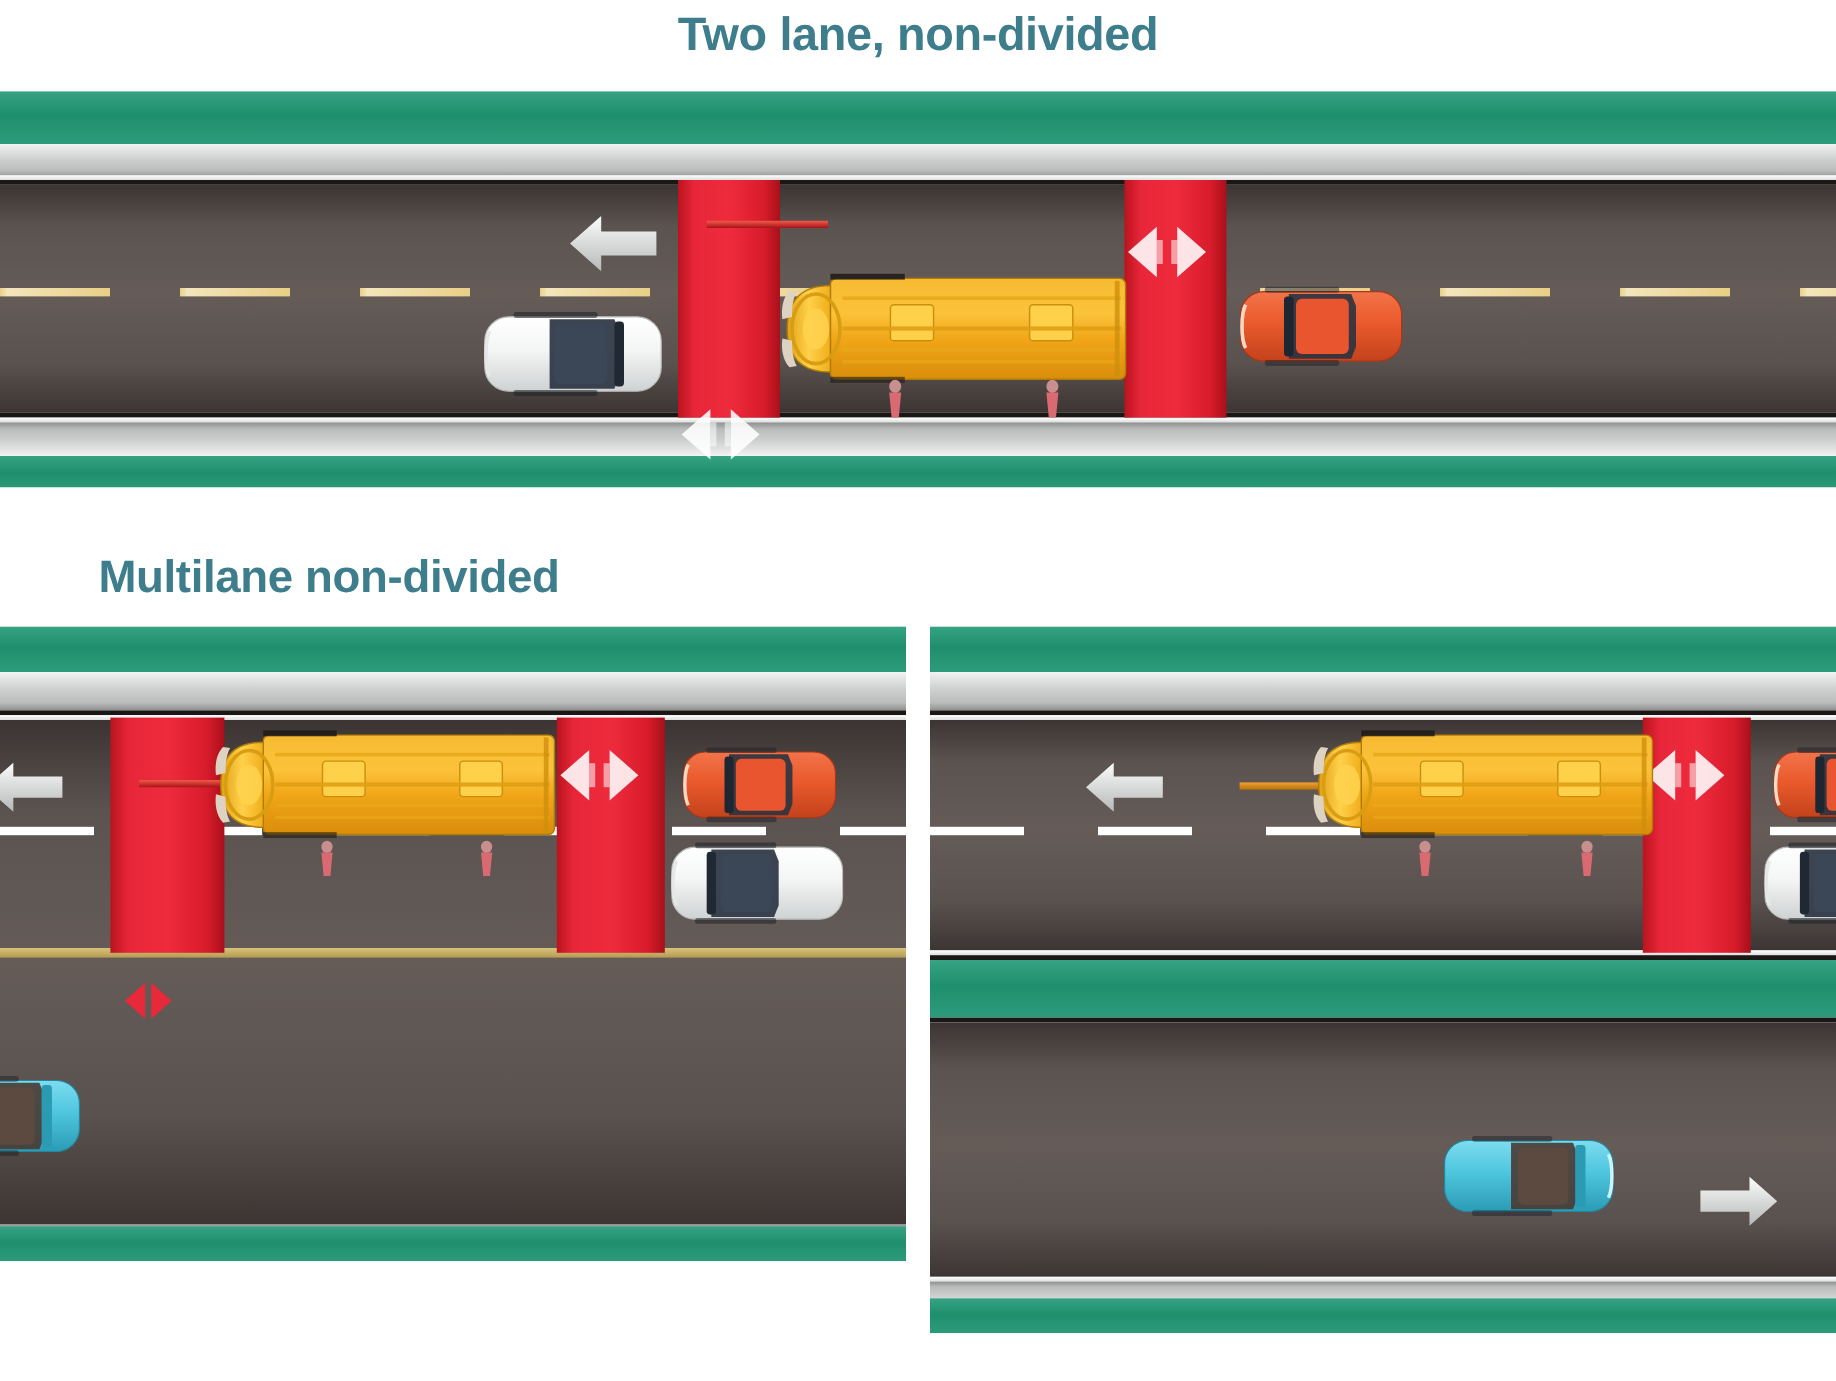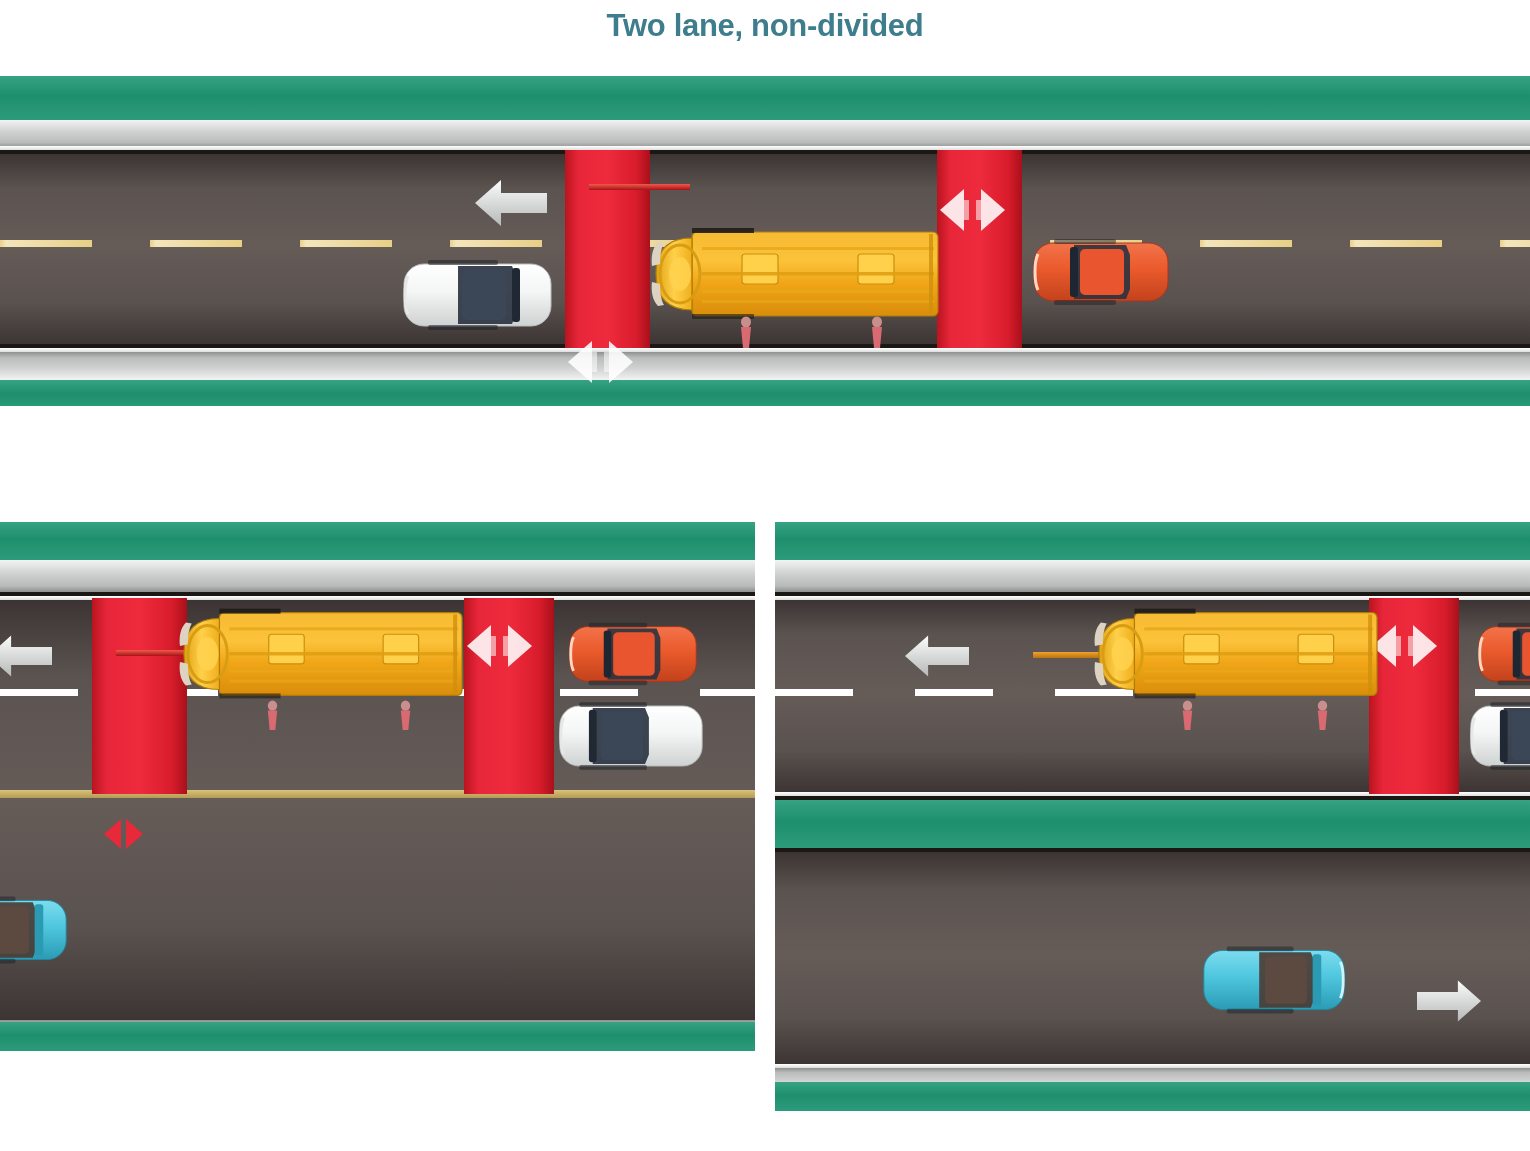--- a/index.html
+++ b/index.html
@@ -13,21 +13,21 @@
   .stage { position: relative; width: 1530px; height: 1151px; background:#fff; }
 
   
   .panel-title {
     position: absolute;
     font-weight: 700;
     color: #3d7d8c;
     letter-spacing: -0.3px;
     white-space: nowrap;
   }
-  #title-two-lane { top: 8px; left: 0; width: 1530px; text-align: center; font-size: 31px; }
+  #title-two-lane { top: 8px; left: 0; width: 1530px; text-align: center; font-size: 39px; }
   #title-multilane { top: 460px; left: 82px; font-size: 38px; }
   #title-divided  { top: 460px; left: 1043px; font-size: 38px; }
 
   
   .panel { position: absolute; overflow: hidden; }
   #panel-two-lane  { left: 0;   top: 76px;  width: 1530px; height: 330px; }
   #panel-multilane { left: 0;   top: 522px; width: 755px;  height: 529px; }
   #panel-divided   { left: 775px; top: 522px; width: 755px; height: 589px; }
 
   
@@ -119,20 +119,21 @@
   .kid { position: absolute; z-index: 10; }
   .kid svg { display:block; width:100%; height:100%; }
 </style>
 </head>
 <body>
 
 <div class="stage">
 
   <div class="panel-title" id="title-two-lane">Two lane, non-divided</div>
 
+  <div class="panel-title" id="title-multilane">Multilane non-divided</div>
 
 
   <div class="panel" id="panel-two-lane">
 
     <div class="grass" style="top:0px;   height:44px;"></div>
     <div class="shoulder" style="top:44px;  height:28px;"></div>
     <div class="edge-white" style="top:70px;"></div>
     <div class="edge-dark" style="top:74px;"></div>
     <div class="asphalt" style="top:78px;  height:190px;"></div>
     <div class="edge-dark" style="top:268px;"></div>

